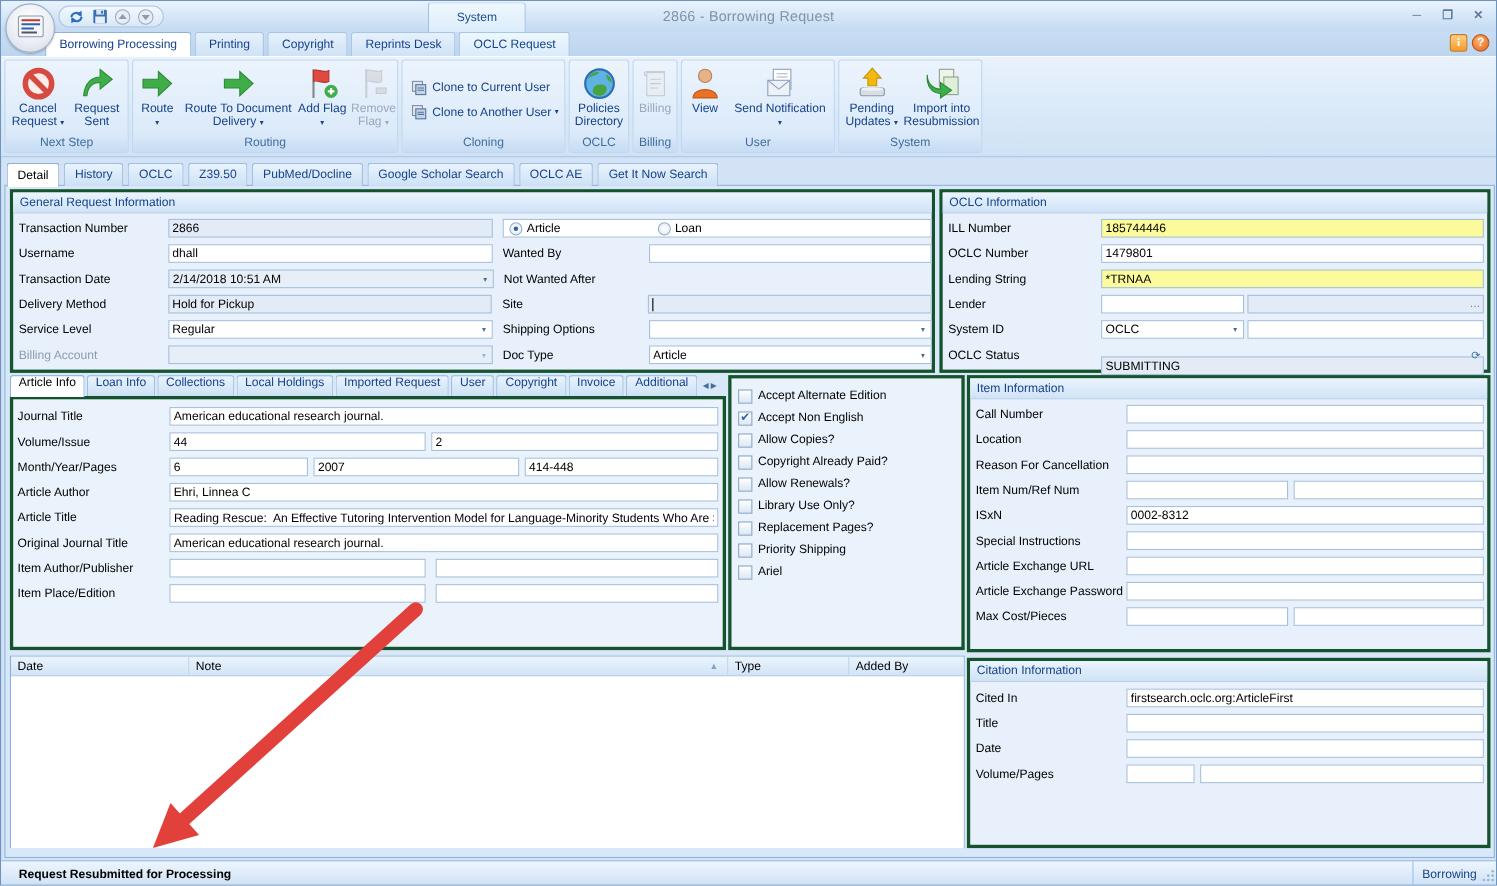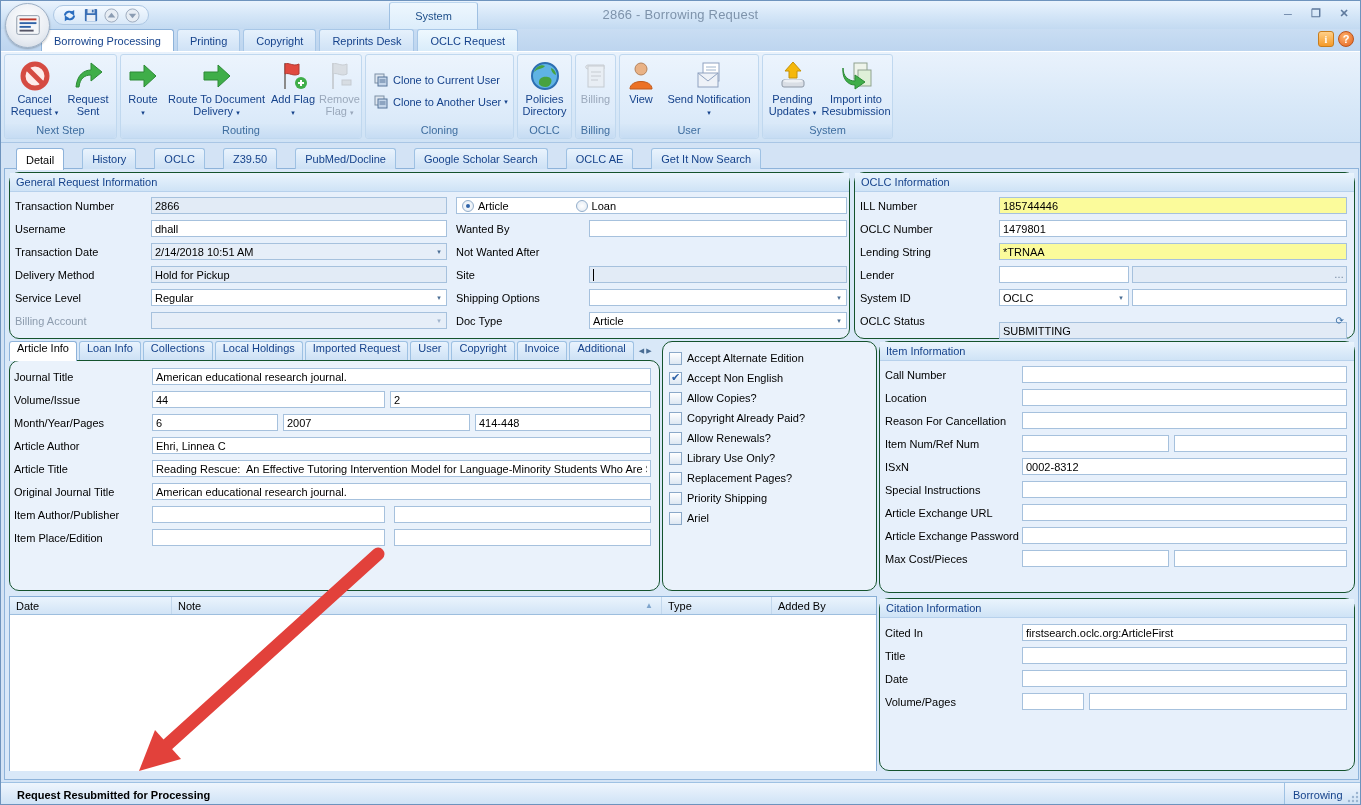--- a/index.html
+++ b/index.html
@@ -71,29 +71,29 @@
   .rbtn { display:flex; flex-direction:column; align-items:center; padding-top:2px; height:66px; cursor:default; }
   .rbtn .ricon { height:34px; display:flex; align-items:center; justify-content:center; }
   .rbtn .ricon svg { width:32px; height:32px; }
   .blabel { text-align:center; color:#15428b; line-height:12px; font-size:11px; }
   .drop { font-size:7px; color:#15428b; }
   .rbtn.disabled .blabel, .rbtn.disabled .drop { color:#9aa8bb; }
   .rbtn.disabled .ricon { opacity:.45; filter:grayscale(1); }
   .rbtn-small { display:flex; align-items:center; height:22px; padding:0 5px; color:#15428b; cursor:default; }
   .rbtn-small svg { width:16px; height:16px; margin-right:4px; }
   
-  .doctabs { position:absolute; left:15px; top:147px; height:21px; display:flex; gap:18px; z-index:4; }
+  .doctabs { position:absolute; left:5px; top:147px; height:21px; display:flex; gap:4px; z-index:4; }
   .dtab { height:21px; padding:0 9px; display:flex; align-items:center; color:#15428b;
     border:1px solid #9ec1e3; border-bottom:none; border-radius:3px 3px 0 0;
     background:linear-gradient(#e9f3fd,#cde1f5); cursor:default; white-space:nowrap; }
   .dtab.active { background:#fff; color:#000; border-color:#8eb3da; height:22px; }
   
   .page { position:absolute; left:3px; top:167px; width:1355px; height:612px;
     border:1px solid #8eb3da; background:#d9e8f8; }
-  .panel { position:absolute; border:1px solid #14532d; background:#e7f0fb; border-radius:10px; }
+  .panel { position:absolute; border:3px solid #14532d; background:#e7f0fb; border-radius:0; }
   .panel-header { height:19px; line-height:18px; padding-left:6px; color:#15428b;
     background:linear-gradient(#eaf4fd,#cfe3f6); border-bottom:1px solid #b7d1ec; cursor:default; }
   .frow { display:flex; align-items:center; height:23px; padding-left:5px; }
   .flabel { color:#000; cursor:default; }
   .ffield { height:17px; border:1px solid #a6c1dd; background:#fff; font-family:"Liberation Sans",sans-serif;
     font-size:11px; padding:0 3px; color:#000; }
   .ffield.ro { background:#e2ebf6; }
   .ffield.yellow { background:#fbfb9b; }
   .combo { height:17px; border:1px solid #a6c1dd; background:#fff; display:flex; align-items:center; }
   .combo input { border:none; flex:1; height:13px; font-family:"Liberation Sans",sans-serif; font-size:11px;
@@ -433,21 +433,21 @@
     <div class="panel-header">General Request Information</div>
     <div style="padding-top:2px;">
       <div class="frow">
         <div class="flabel" style="width:136px">Transaction Number</div>
         <input class="ffield ro" style="width: 296px;" value="2866">
         <div class="radio-box" style="margin-left:9px; width:391px;">
           <div class="radio checked" style="margin-left:5px">
             <span class="rdot"></span>
             <span>Article</span>
           </div>
-          <div class="radio" style="margin-left:67px">
+          <div class="radio" style="margin-left:88px">
             <span class="rdot"></span>
             <span>Loan</span>
           </div>
         </div>
       </div>
       <div class="frow">
         <div class="flabel" style="width:136px">Username</div>
         <input class="ffield" style="width: 296px;" value="dhall">
         <div class="flabel" style="width:133px; margin-left:9px">Wanted By</div>
         <input class="ffield" style="width: 258px;" value="">

